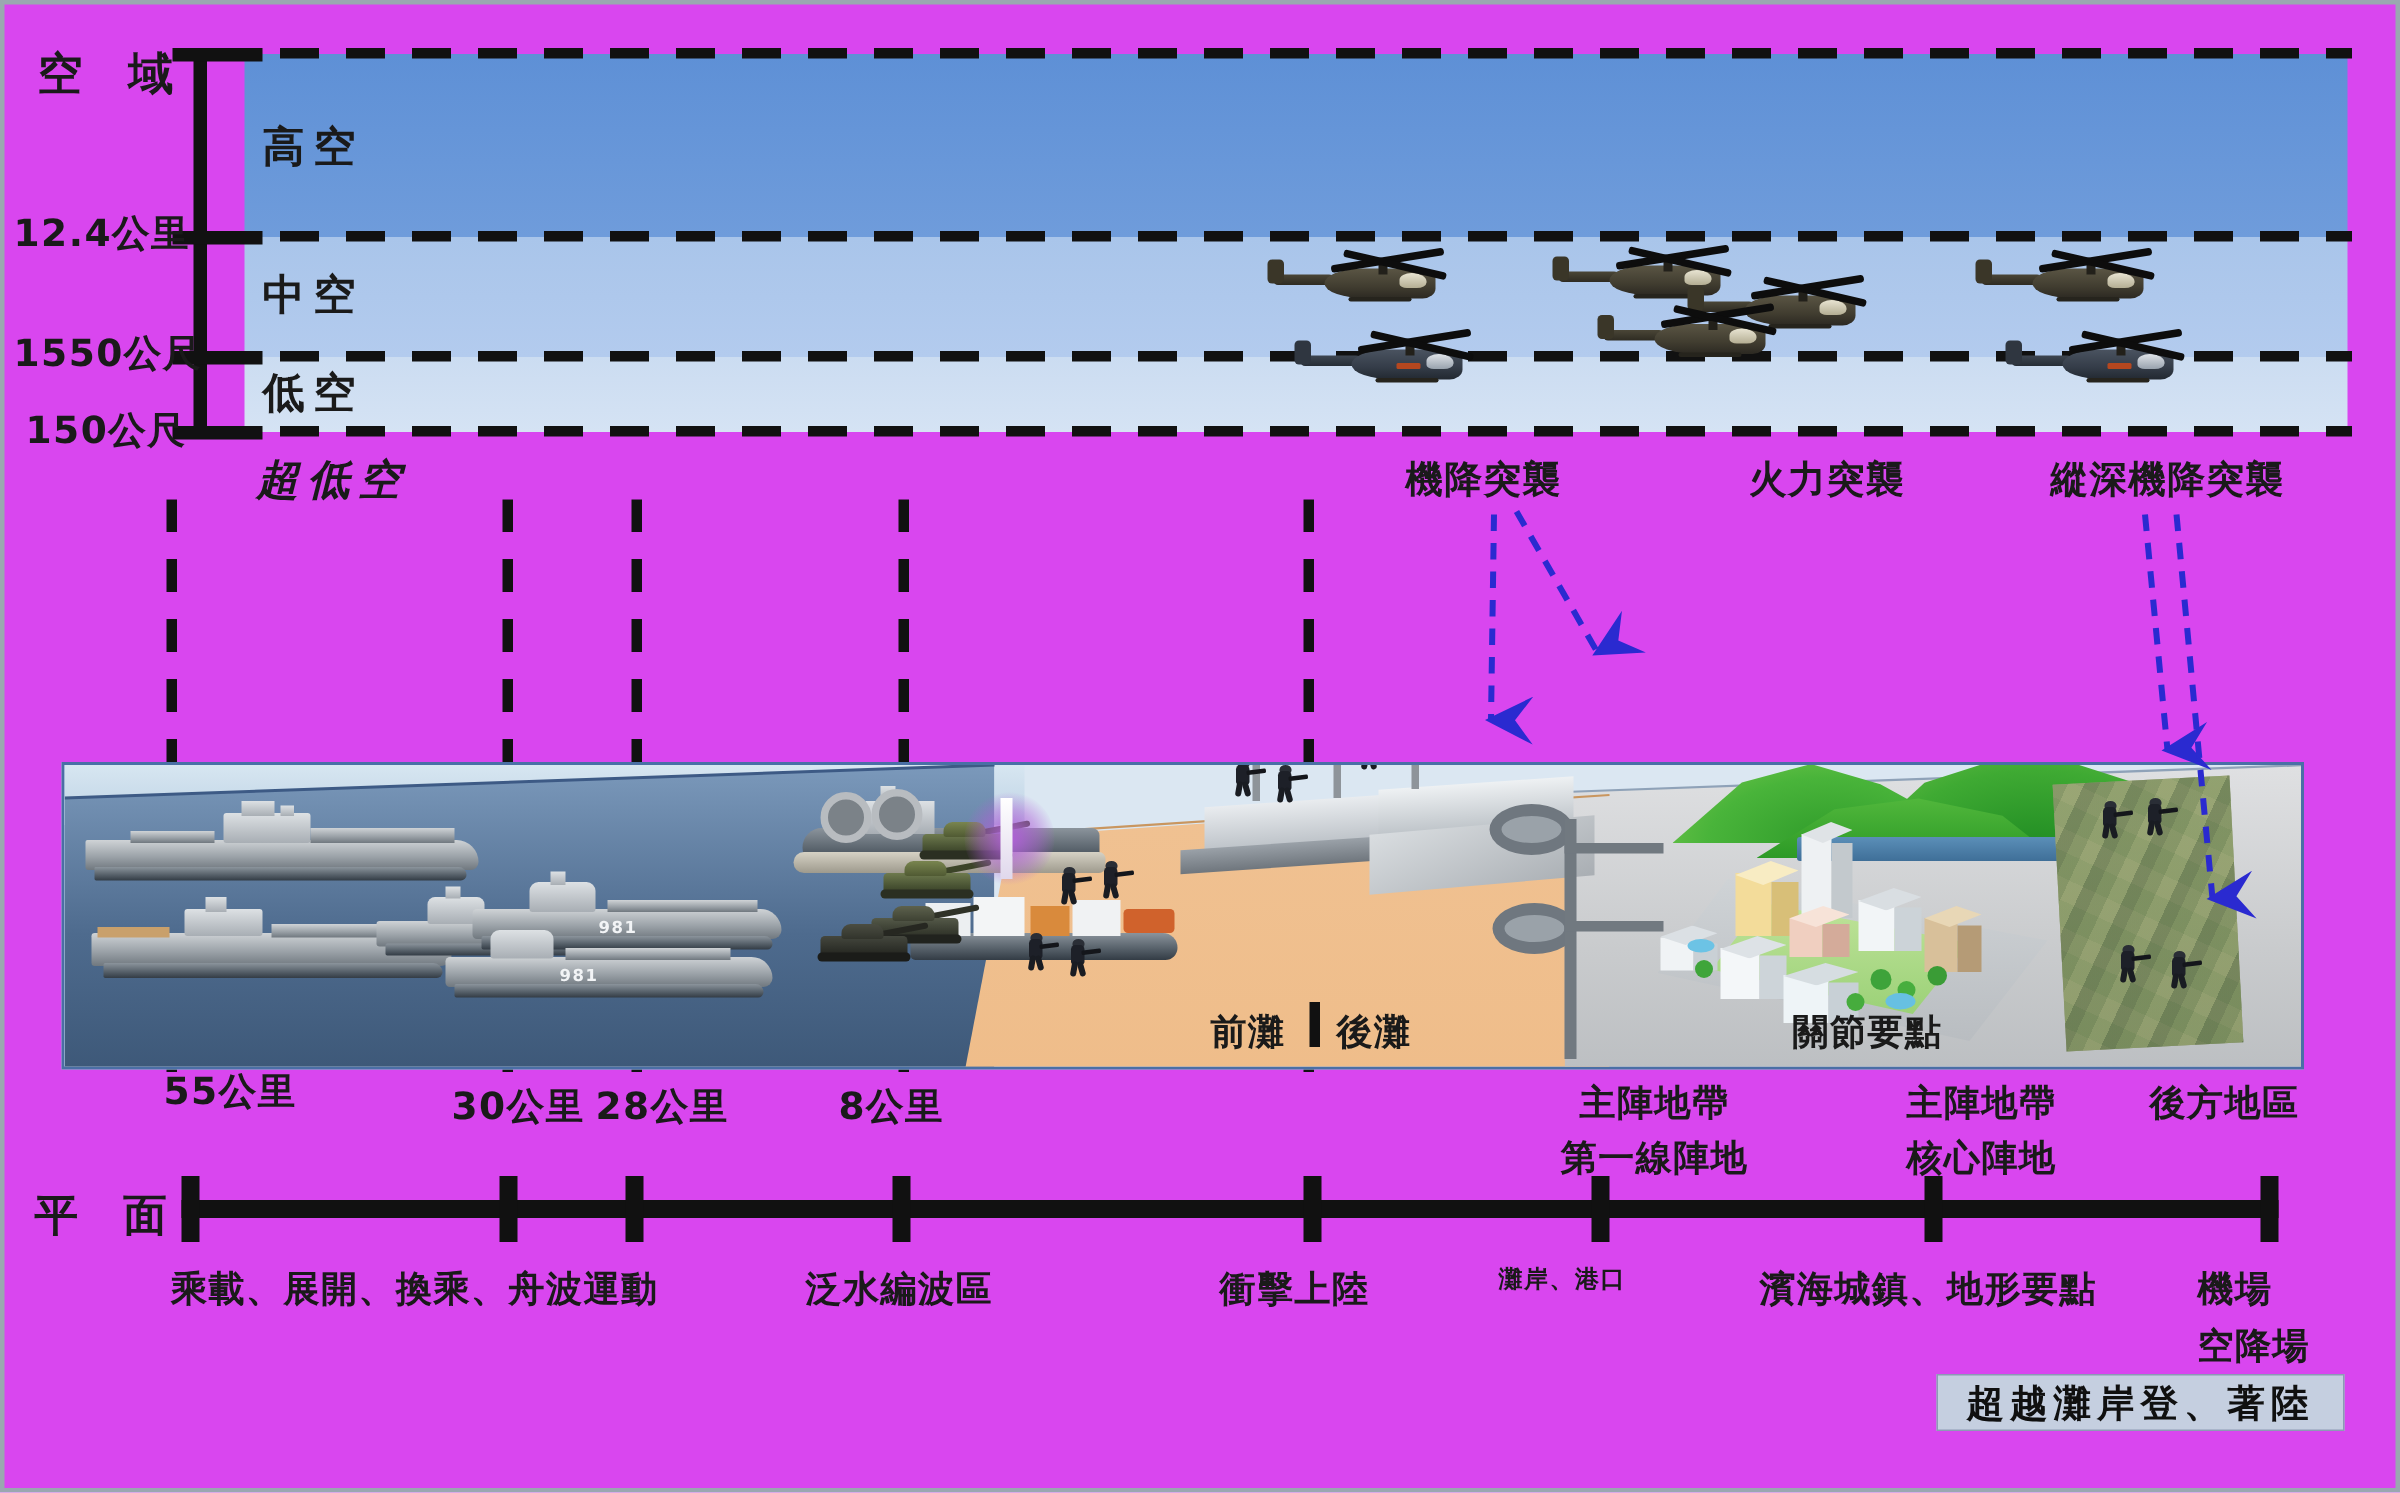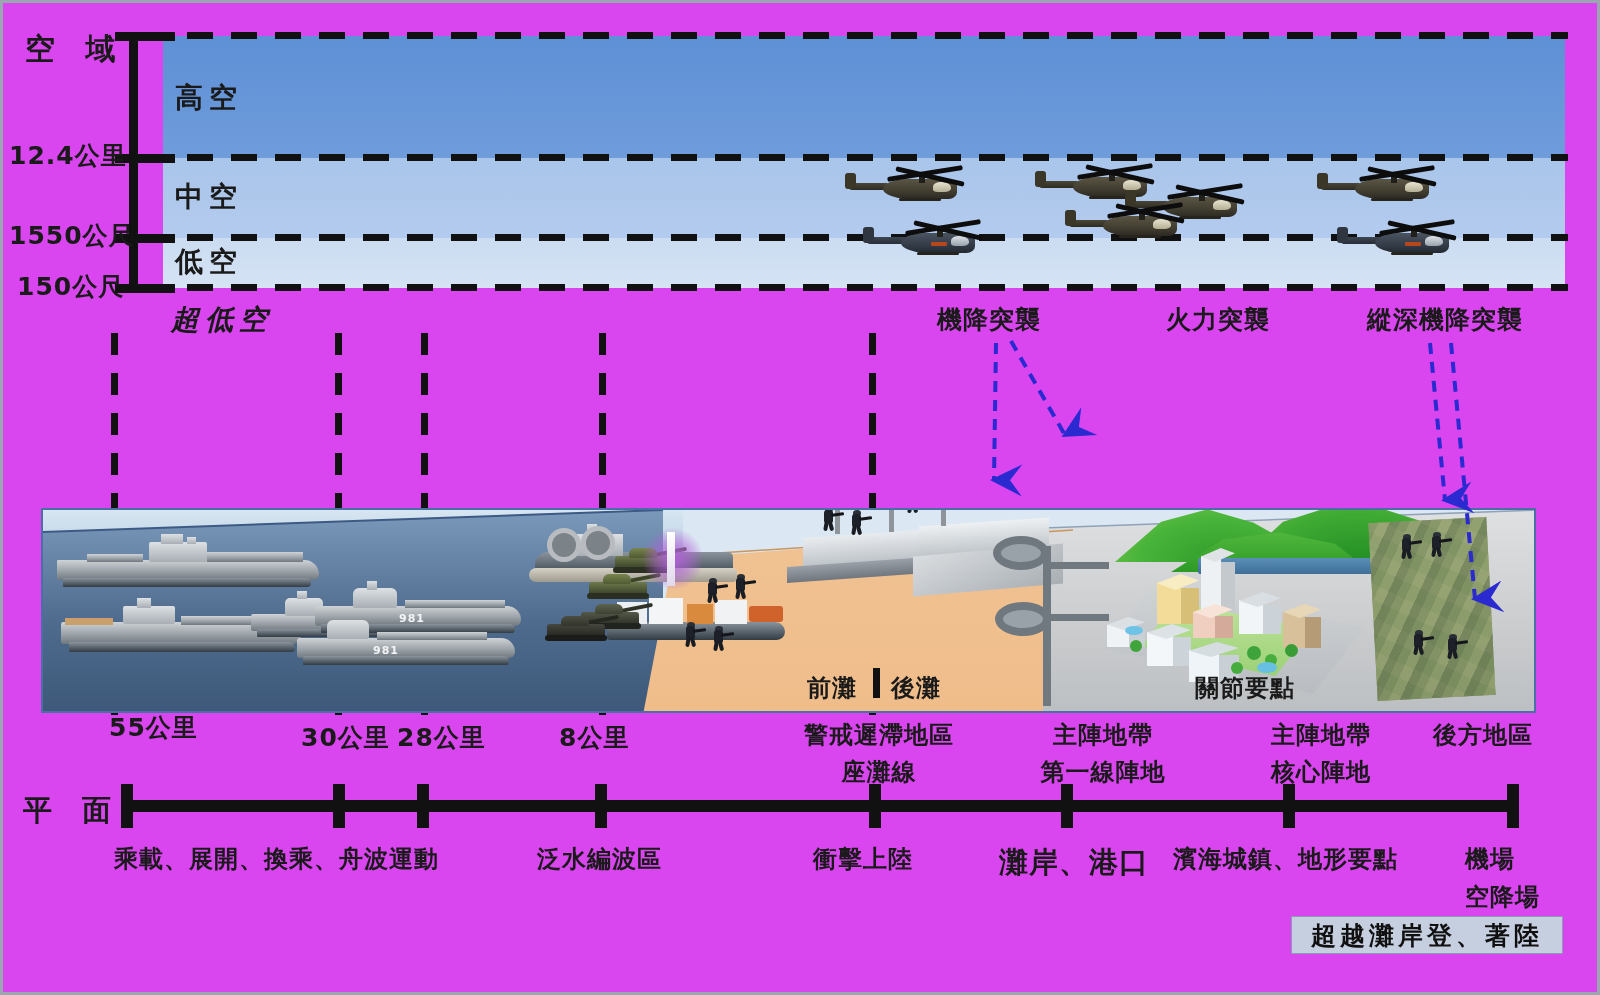--- a/index.html
+++ b/index.html
@@ -656,24 +656,20 @@
 
     <path d="M1427,340 L1442,497" stroke="#2a2ad0" stroke-width="4" stroke-dasharray="11,8" fill="none" marker-end="url(#ah)"></path>
     <path d="M1448,340 L1472,596" stroke="#2a2ad0" stroke-width="4" stroke-dasharray="11,8" fill="none" marker-end="url(#ah)"></path>
   </svg>
 
   <div class="abs cjk" style="left:106px; top:708px; font-size:25px;">55公里</div>
   <div class="abs cjk" style="left:298px; top:718px; font-size:25px;">30公里</div>
   <div class="abs cjk" style="left:394px; top:718px; font-size:25px;">28公里</div>
   <div class="abs cjk" style="left:556px; top:718px; font-size:25px;">8公里</div>
 
-  <div class="abs" style="left:786px; top:716px; width:180px; text-align:center;">
-    <div class="cjk" style="font-size:24px;">警戒遲滯地區</div>
-    <div class="cjk" style="font-size:24px; margin-top:5px;">座灘線</div>
-  </div>
   <div class="abs" style="left:1020px; top:716px; width:160px; text-align:center;">
     <div class="cjk" style="font-size:24px;">主陣地帶</div>
     <div class="cjk" style="font-size:24px; margin-top:5px;">第一線陣地</div>
   </div>
   <div class="abs" style="left:1238px; top:716px; width:160px; text-align:center;">
     <div class="cjk" style="font-size:24px;">主陣地帶</div>
     <div class="cjk" style="font-size:24px; margin-top:5px;">核心陣地</div>
   </div>
   <div class="abs" style="left:1430px; top:716px; width:140px; text-align:left;">
     <div class="cjk" style="font-size:24px;">後方地區</div>
@@ -693,21 +689,21 @@
   <div class="abs" style="left:82px; top:840px; width:400px;margin-left:29px;">
     <div class="cjk" style="font-size:24px;">乘載、展開、換乘、舟波運動</div>
   </div>
   <div class="abs" style="left:534px; top:840px;">
     <div class="cjk" style="font-size:24px;">泛水編波區</div>
   </div>
   <div class="abs" style="left:810px; top:840px;">
     <div class="cjk" style="font-size:24px;">衝擊上陸</div>
   </div>
   <div class="abs" style="left:996px; top:840px;">
-    <div class="cjk" style="font-size:29px;">灘岸、港口</div>
+    <div class="cjk" style="font-size:16px;">灘岸、港口</div>
   </div>
   <div class="abs" style="left:1170px; top:840px;">
     <div class="cjk" style="font-size:24px;">濱海城鎮、地形要點</div>
   </div>
   <div class="abs" style="left:1462px; top:840px; width:120px;">
     <div class="cjk" style="font-size:24px;">機場</div>
     <div class="cjk" style="font-size:24px; margin-top:6px;">空降場</div>
   </div>
 
   <div class="abs callout" style="left:1288px; top:913px; width:272px; height:38px; font-size:25px;">超越灘岸登、著陸</div>

